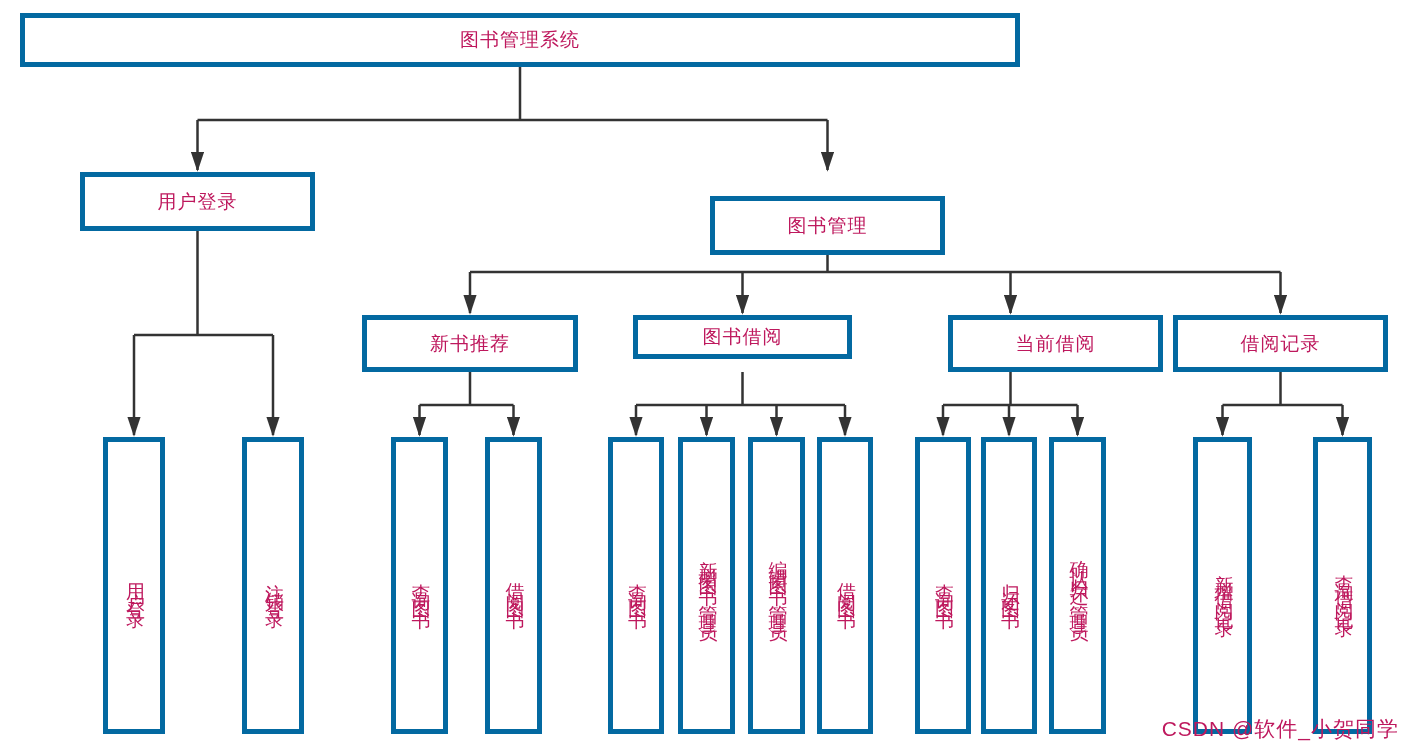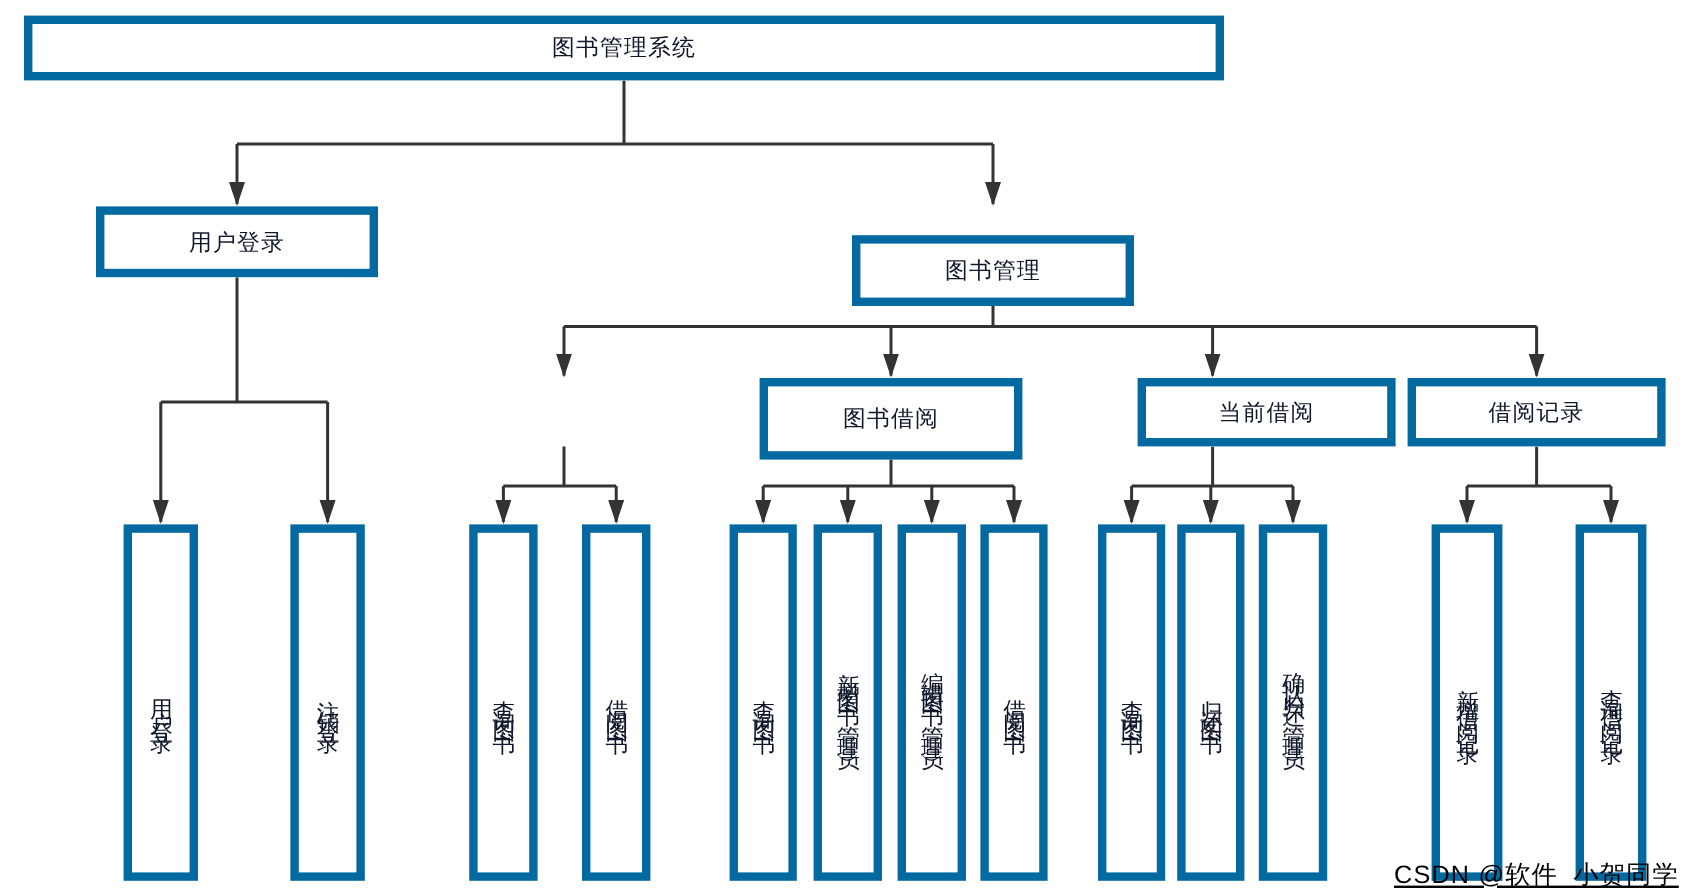--- a/index.html
+++ b/index.html
@@ -7,41 +7,42 @@
     position: relative;
     width: 1405px;
     height: 747px;
     background: #ffffff;
     font-family: "Liberation Sans", sans-serif;
     overflow: hidden;
   }
   .box {
     position: absolute;
     box-sizing: border-box;
-    border: 7px solid #0369a1;
+    border: 5px solid #0369a1;
     background: #ffffff;
-    color: #0f172a;
+    color: #be185d;
     display: flex;
     align-items: center;
     justify-content: center;
     font-size: 19px;
     letter-spacing: 1px;
     z-index: 2;
+    font-family: Liberation Mono, monospace;
   }
   .v-box {
     writing-mode: vertical-rl;
     letter-spacing: 9px;
     line-height: 1;
   }
   
   .n-root  { left: 20px;  top: 13px;  width: 1000px; height: 54px; }
   .n-l2a   { left: 80px;  top: 172px; width: 235px;  height: 59px; }
   .n-l2b   { left: 710px; top: 172px; width: 235px;  height: 59px; margin-top: 24px; }
   .n-l3a   { left: 362px; top: 315px; width: 216px;  height: 57px; }
-  .n-l3b   { left: 633px; top: 315px; width: 219px;  height: 68px; }
+  .n-l3b   { left: 633px; top: 315px; width: 219px;  height: 44px; }
   .n-l3c   { left: 903px; top: 315px; width: 215px;  height: 57px; margin-left: 45px; }
   .n-l3d   { left: 1173px;top: 315px; width: 215px;  height: 57px; }
   .leaf    { top: 437px; height: 297px; }
   .n-ul1   { left: 103px;  width: 62px; }
   .n-ul2   { left: 242px;  width: 62px; }
   .n-nb1   { left: 391px;  width: 57px; }
   .n-nb2   { left: 485px;  width: 57px; }
   .n-bb1   { left: 608px;  width: 56px; }
   .n-bb2   { left: 678px;  width: 57px; }
   .n-bb3   { left: 748px;  width: 57px; }
@@ -55,25 +56,24 @@
     position: absolute;
     left: 0; top: 0;
     width: 1405px; height: 747px;
     z-index: 1;
   }
   .watermark {
     position: absolute;
     right: 6px;
     bottom: 4px;
     font-size: 21px;
-    color: #000000;
+    color: #be185d;
     letter-spacing: 1px;
     z-index: 3;
     white-space: nowrap;
-    text-decoration: underline;
   }
 </style>
 </head>
 <body>
 
 <div class="canvas">
 
   <svg class="connectors" viewBox="0 0 1405 747" xmlns="http://www.w3.org/2000/svg">
     <defs>
       <marker id="arrow" viewBox="0 0 12 8" refX="11" refY="4" markerWidth="8" markerHeight="5.5" orient="auto-start-reverse">
@@ -115,20 +115,21 @@
       <line x1="1222.5" y1="405" x2="1222.5" y2="435" marker-end="url(#arrow)"></line>
       <line x1="1342.5" y1="405" x2="1342.5" y2="435" marker-end="url(#arrow)"></line>
     </g>
   </svg>
 
   <div class="box n-root">图书管理系统</div>
 
   <div class="box n-l2a">用户登录</div>
   <div class="box n-l2b">图书管理</div>
 
+  <div class="box n-l3a">新书推荐</div>
   <div class="box n-l3b">图书借阅</div>
   <div class="box n-l3c">当前借阅</div>
   <div class="box n-l3d">借阅记录</div>
 
   <div class="box v-box leaf n-ul1">用户登录</div>
   <div class="box v-box leaf n-ul2">注销登录</div>
 
   <div class="box v-box leaf n-nb1">查询图书</div>
   <div class="box v-box leaf n-nb2">借阅图书</div>
 

